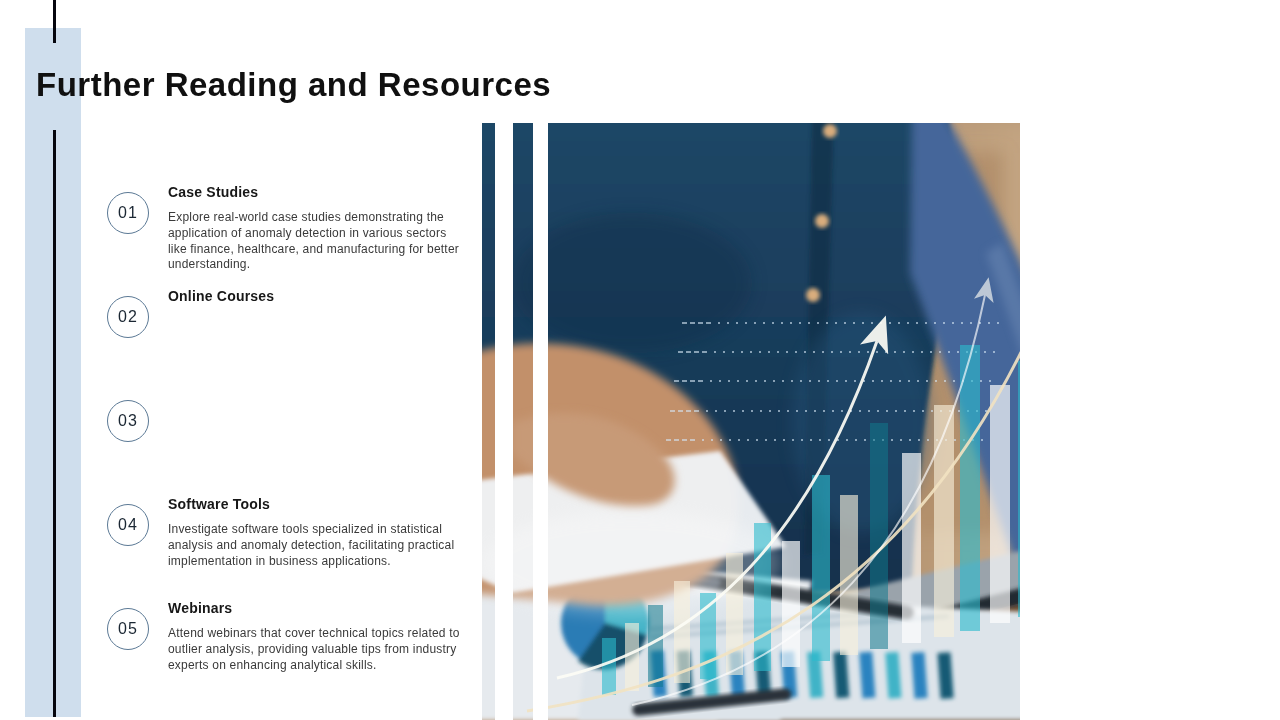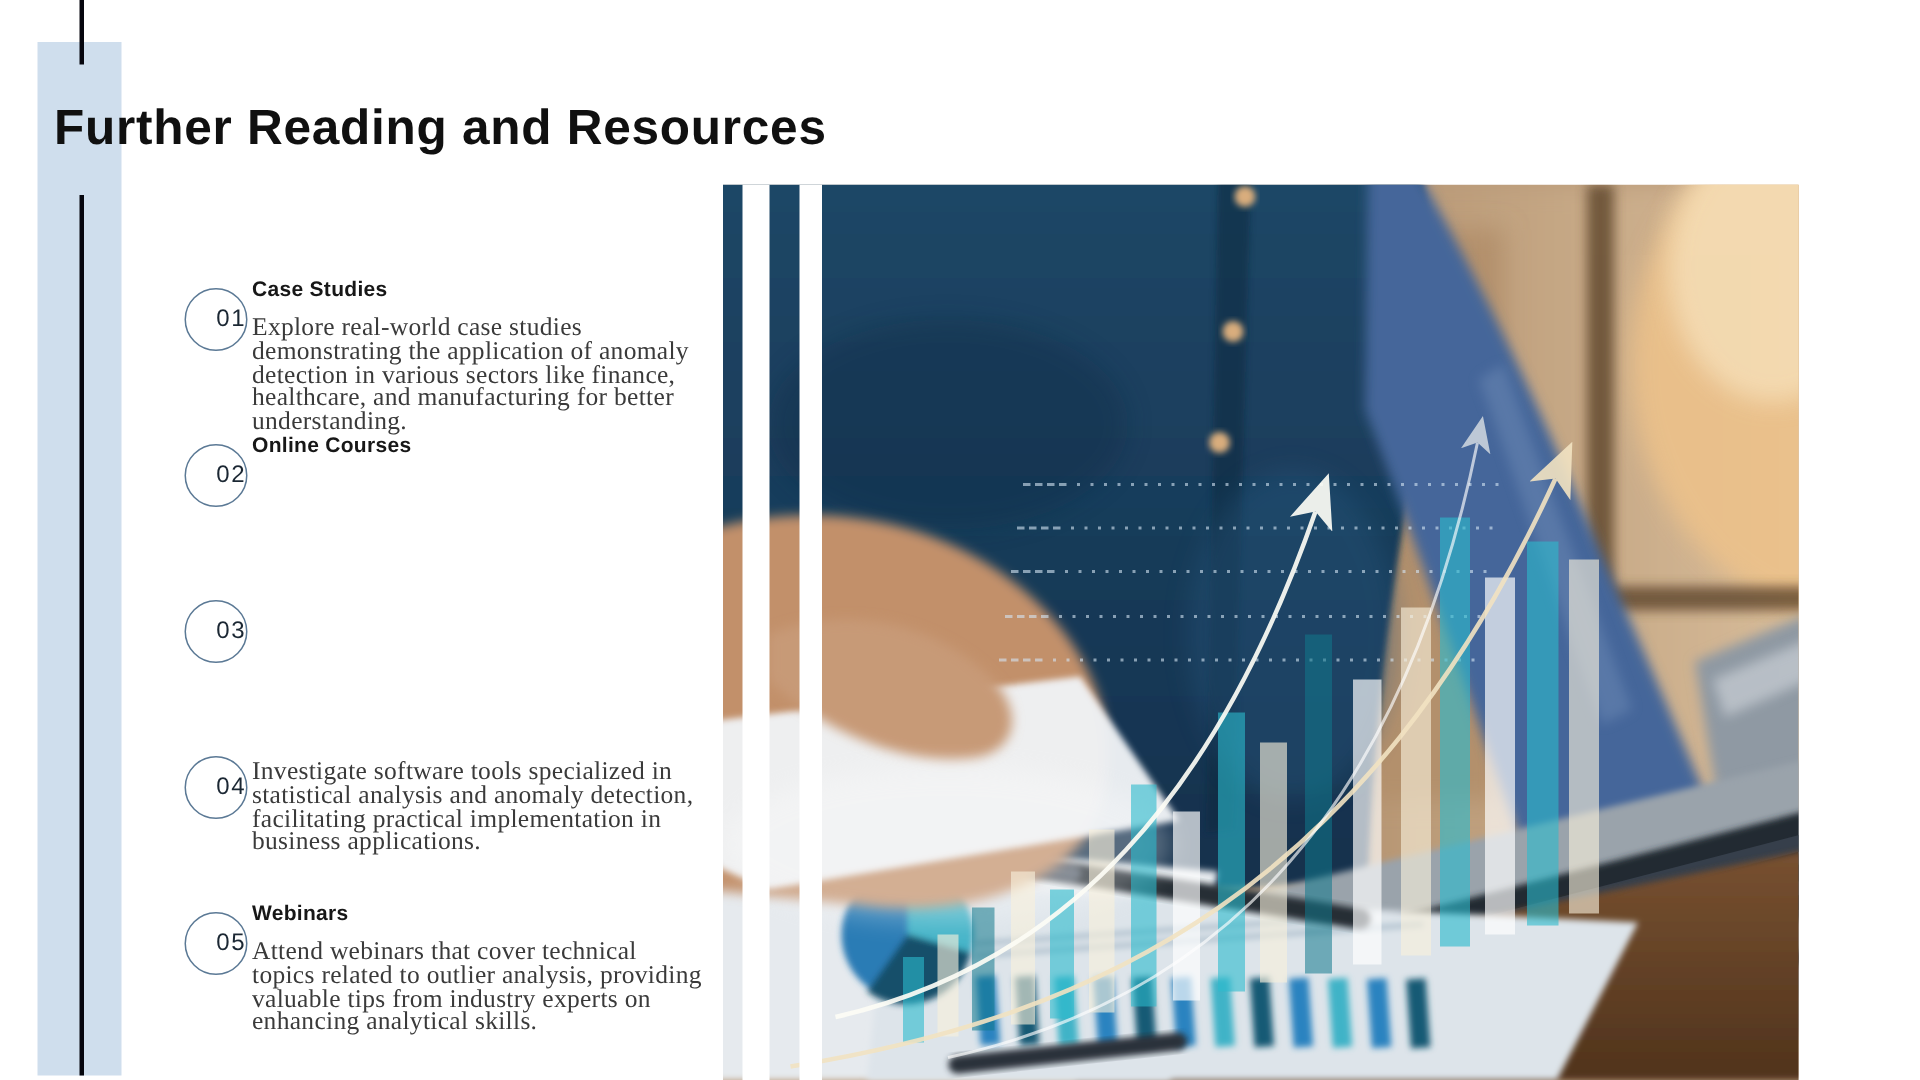--- a/index.html
+++ b/index.html
@@ -1,39 +1,39 @@
 <!DOCTYPE html>
 <html><head>
 <meta charset="utf-8">
 <style>
   html,body{margin:0;padding:0;background:#ffffff;}
   .slide{
-    position:relative;width:1199px;height:720px;background:#ffffff;
+    position:relative;width:1020px;height:720px;background:#ffffff;
     overflow:hidden;font-family:"Liberation Sans","DejaVu Sans",sans-serif;
   }
   .accent-band{position:absolute;left:25px;top:28px;width:56px;height:689px;background:#cfdeed;}
   .accent-line{position:absolute;left:53px;width:3px;background:#06060e;}
   .accent-line-top{top:0;height:43px;}
   .accent-line-main{top:130px;height:587px;}
   .title{
     position:absolute;left:36px;top:66px;margin:0;
     font-size:33px;font-weight:bold;color:#101010;letter-spacing:0.5px;
   }
   .item{position:absolute;left:107px;width:372px;}
   .item-1{top:184px;}.item-2{top:288px;}.item-3{top:392px;}.item-4{top:496px;}.item-5{top:600px;}
   .num-circle{
-    position:absolute;left:16px;top:8px;width:40px;height:40px;border-radius:50%;
-    border:1px solid #5b7995;background:#ffffff;display:flex;align-items:center;justify-content:flex-end;
+    position:absolute;left:0;top:8px;width:40px;height:40px;border-radius:50%;
+    border:1px solid #5b7995;background:#ffffff;display:flex;align-items:center;justify-content:center;
     font-size:16px;color:#1b2733;letter-spacing:1px;
   }
   .item-text{margin-left:61px;}
   .item-heading{margin:0;font-size:14px;font-weight:bold;color:#171717;letter-spacing:0.2px;}
   .item-body{
-    margin:10px 0 0 0;width:300px;font-size:17px;line-height:15.8px;
-    color:#3a3a3a;letter-spacing:0.2px;font-family:Liberation Serif, serif;
+    margin:10px 0 0 0;width:300px;font-size:12px;line-height:15.8px;
+    color:#3a3a3a;letter-spacing:0.2px;
   }
   .photo{position:absolute;left:482px;top:123px;width:798px;height:597px;overflow:hidden;}
   .photo svg{display:block;width:798px;height:597px;}
   .photo-gap{position:absolute;top:0;height:597px;background:#ffffff;}
   .photo-gap-1{left:13px;width:18px;}
   .photo-gap-2{left:51px;width:15px;}
 </style>
 </head>
 <body>
 
@@ -72,20 +72,21 @@
       </div>
       <div class="item-text">
       </div>
     </div>
 
     <div class="item item-4">
       <div class="num-circle">
         <span>04</span>
       </div>
       <div class="item-text">
+        <h3 class="item-heading">Software Tools</h3>
         <p class="item-body">Investigate software tools specialized in statistical analysis and anomaly detection, facilitating practical implementation in business applications.</p>
       </div>
     </div>
 
     <div class="item item-5">
       <div class="num-circle">
         <span>05</span>
       </div>
       <div class="item-text">
         <h3 class="item-heading">Webinars</h3>

